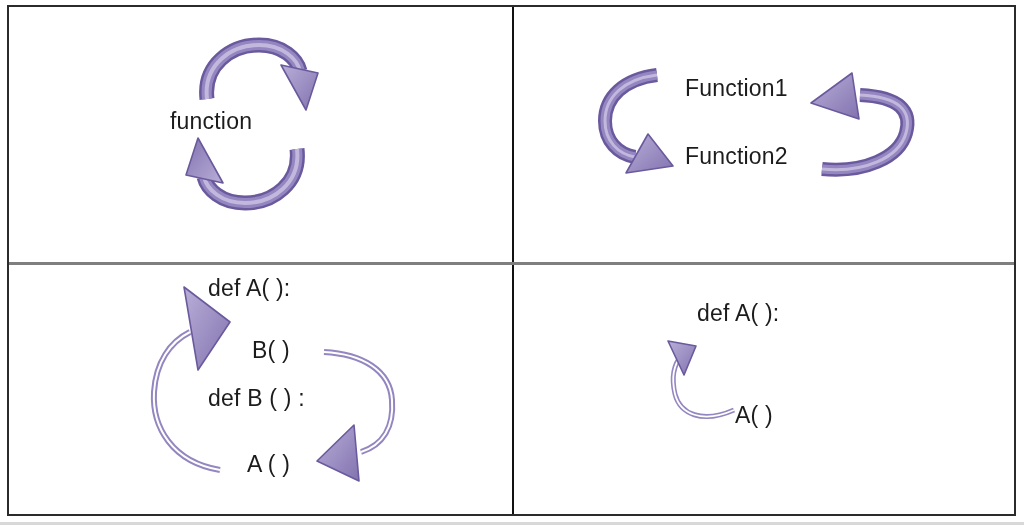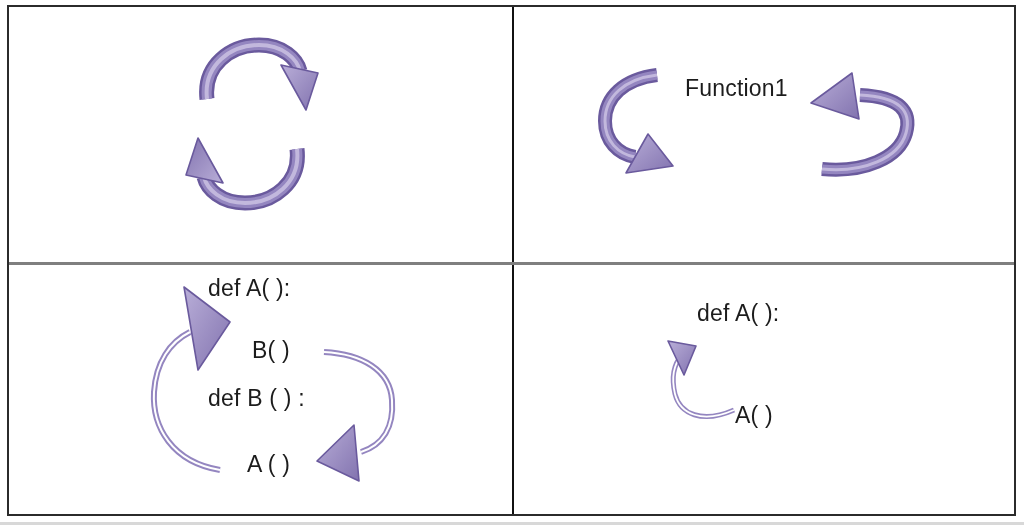--- a/index.html
+++ b/index.html
@@ -64,38 +64,40 @@
     <div class="cell tl">
       <svg width="503" height="255" viewBox="0 0 503 255">
         <g id="tlArrow">
           <path class="band-outer w15" d="M 198 92 C 194 58, 222 38, 250 38 C 274 38, 288 52, 291 64"></path>
           <path class="band-inner w10" d="M 198 92 C 194 58, 222 38, 250 38 C 274 38, 288 52, 291 64"></path>
           <path class="band-hi w4" d="M 198 92 C 194 58, 222 38, 250 38 C 274 38, 288 52, 291 64"></path>
           <polygon class="head" points="272,58 309,66 297,103"></polygon>
         </g>
         <use href="#tlArrow" transform="rotate(180 243 117)"></use>
       </svg>
+      <div class="lbl" style="left:161px;top:101px;">function</div>
     </div>
 
     <div class="cell tr">
       <svg width="500" height="255" viewBox="0 0 500 255">
         <g>
           <path class="band-outer w14" d="M 143 68 C 110 72, 91 90, 91 114 C 91 134, 104 147, 121 150"></path>
           <path class="band-inner w9" d="M 143 68 C 110 72, 91 90, 91 114 C 91 134, 104 147, 121 150"></path>
           <path class="band-hi w3" d="M 143 68 C 110 72, 91 90, 91 114 C 91 134, 104 147, 121 150"></path>
           <polygon class="head" points="112,166 134,127 159,159"></polygon>
         </g>
         <g>
           <path class="band-outer w14" d="M 308 162 C 350 166, 385 151, 392 126 C 398 104, 386 90, 346 88"></path>
           <path class="band-inner w9" d="M 308 162 C 350 166, 385 151, 392 126 C 398 104, 386 90, 346 88"></path>
           <path class="band-hi w3" d="M 308 162 C 350 166, 385 151, 392 126 C 398 104, 386 90, 346 88"></path>
           <polygon class="head" points="338,66 345,112 297,96"></polygon>
         </g>
       </svg>
       <div class="lbl" style="left:171px;top:68px;">Function1</div>
+      <div class="lbl" style="left:171px;top:136px;">Function2</div>
     </div>
 
     <div class="cell bl">
       <svg width="503" height="249" viewBox="0 0 503 249">
         <g>
           <path class="thin-outer" d="M 211 205 C 163 197, 143 162, 145 127 C 147 97, 161 77, 181 67"></path>
           <path class="thin-split" d="M 211 205 C 163 197, 143 162, 145 127 C 147 97, 161 77, 181 67"></path>
           <polygon class="head" points="175,22 189,105 221,57"></polygon>
         </g>
         <g>

